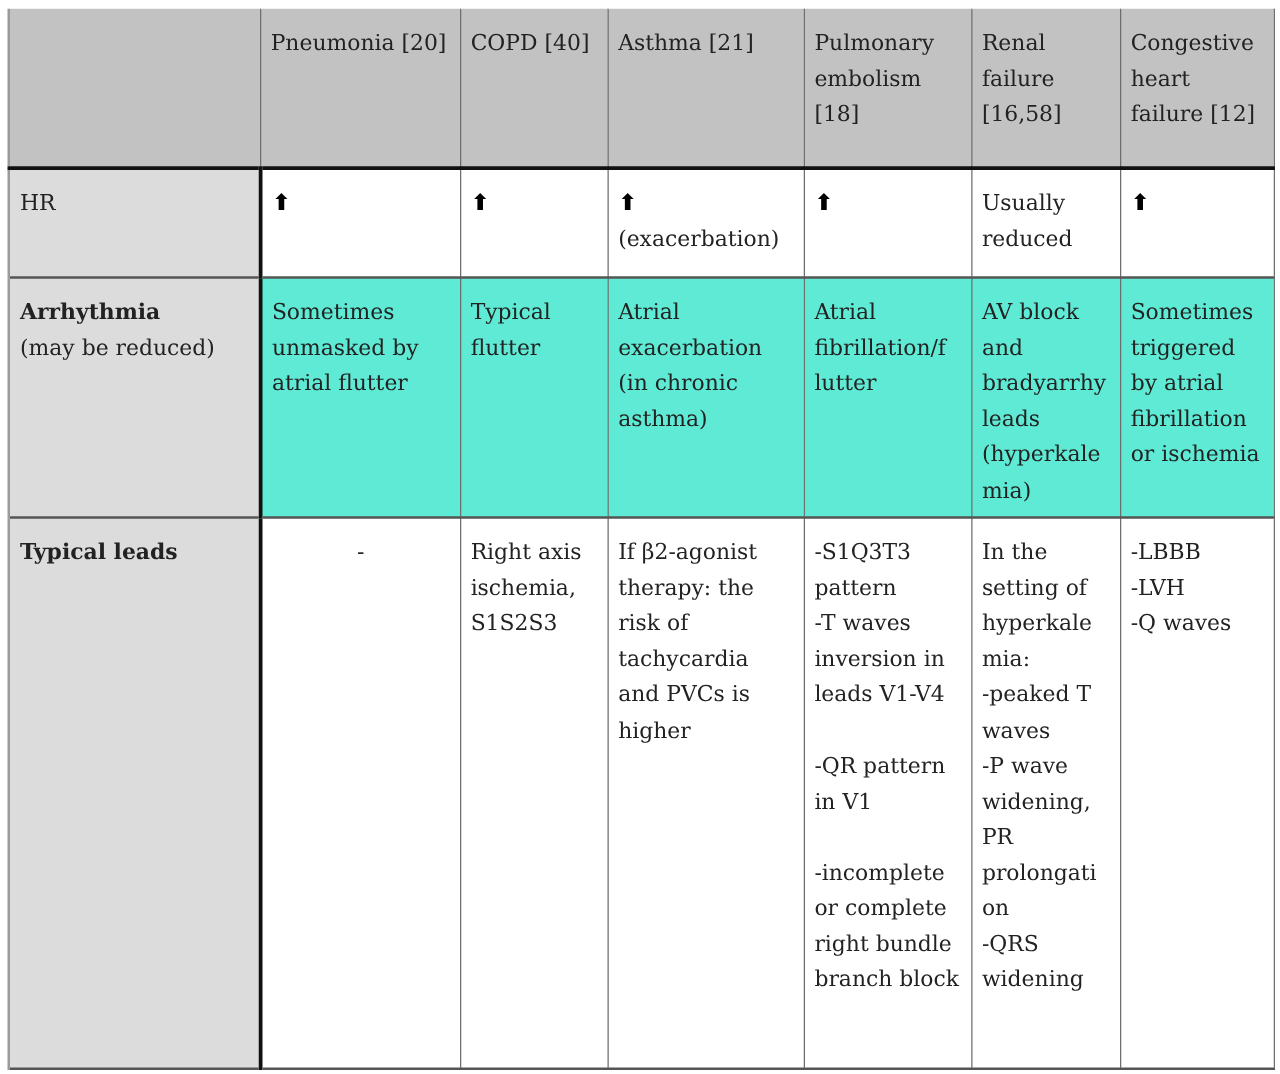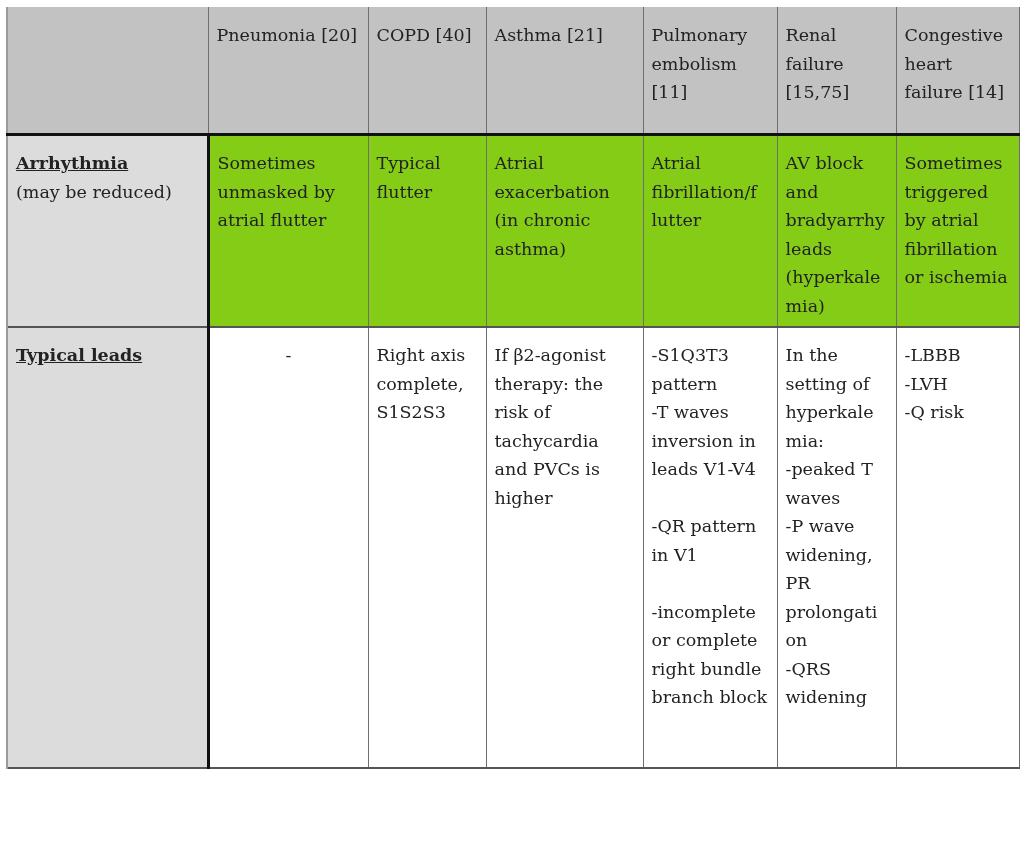--- a/index.html
+++ b/index.html
@@ -10,28 +10,28 @@
   td, th { vertical-align: top; text-align: left; font-weight: normal;
            font-size: 17.5px; line-height: 28.5px; padding: 13px 8px 6px 8px;
            border-left: 1px solid #6e6e6e; border-right: 1px solid #6e6e6e;
            word-break: break-word; overflow-wrap: anywhere; }
   thead th { background: #c1c2c1; height: 106px; border-top: 1px solid #c1c2c1; }
   thead th:first-child { border-left: 2px solid #9a9a9a; }
   thead tr { border-bottom: 3px solid #111; }
   tbody th { background: #dcdcdc; border-left: 2px solid #9a9a9a; border-right: 3px solid #111; }
   tbody tr { border-bottom: 2px solid #555; }
   tr.hr-row td, tr.hr-row th { height: 66px; }
-  tr.arr-row td { background: #84cc16; height: 165px; }
+  tr.arr-row td { background: #5eead4; height: 165px; }
   tr.typ-row td, tr.typ-row th { height: 420px; }
   tr.hr-row td { background: #ffffff; }
   tr.typ-row td { background: #ffffff; }
   .arrow { display: inline-block; font-weight: bold; font-size: 18px; line-height: 26px;
            font-family: "DejaVu Sans", sans-serif; color: #000; }
   .rowlabel-main { display: block; }
-  .bold { font-weight: bold; text-decoration: underline; }
+  .bold { font-weight: bold; }
   .sub { display: block; }
   .center { text-align: center; }
   .multiline { white-space: pre-line; }
 </style>
 </head>
 <body>
 
 <table>
   <colgroup>
     <col style="width:201px">
@@ -41,51 +41,73 @@
     <col style="width:134px">
     <col style="width:119px">
     <col style="width:123px">
   </colgroup>
   <thead>
     <tr>
       <th></th>
       <th>Pneumonia [20]</th>
       <th>COPD [40]</th>
       <th>Asthma [21]</th>
-      <th>Pulmonary embolism [11]</th>
-      <th>Renal failure [15,75]</th>
-      <th>Congestive heart failure [14]</th>
+      <th>Pulmonary embolism [18]</th>
+      <th>Renal failure [16,58]</th>
+      <th>Congestive heart failure [12]</th>
     </tr>
   </thead>
   <tbody>
+    <tr class="hr-row">
+      <th>HR</th>
+      <td>
+        <span class="arrow">⬆</span>
+      </td>
+      <td>
+        <span class="arrow">⬆</span>
+      </td>
+      <td>
+        <span class="arrow">⬆</span>
+        <span class="sub">(exacerbation)</span>
+      </td>
+      <td>
+        <span class="arrow">⬆</span>
+      </td>
+      <td>
+        <span>Usually reduced</span>
+      </td>
+      <td>
+        <span class="arrow">⬆</span>
+      </td>
+    </tr>
     <tr class="arr-row">
       <th>
         <span class="rowlabel-main bold">Arrhythmia</span>
         <span class="sub">(may be reduced)</span>
       </th>
       <td>Sometimes unmasked by atrial flutter</td>
       <td>Typical flutter</td>
       <td>Atrial exacerbation (in chronic asthma)</td>
       <td>Atrial fibrillation/f lutter</td>
       <td>AV block and bradyarrhy leads (hyperkale mia)</td>
       <td>Sometimes triggered by atrial fibrillation or ischemia</td>
     </tr>
     <tr class="typ-row">
       <th class="bold">Typical leads</th>
       <td class="center">-</td>
-      <td>Right axis complete, S1S2S3</td>
+      <td>Right axis ischemia, S1S2S3</td>
       <td>If β2-agonist therapy: the risk of tachycardia and PVCs is higher</td>
       <td class="multiline">-S1Q3T3 pattern
 -T waves inversion in leads V1-V4
 
 -QR pattern in V1
 
 -incomplete or complete right bundle branch block</td>
       <td class="multiline">In the setting of hyperkale mia:
 -peaked T waves
 -P wave widening, PR prolongati on
 -QRS widening</td>
       <td class="multiline">-LBBB
 -LVH
--Q risk</td>
+-Q waves</td>
     </tr>
   </tbody>
 </table>
 
 </body></html>

